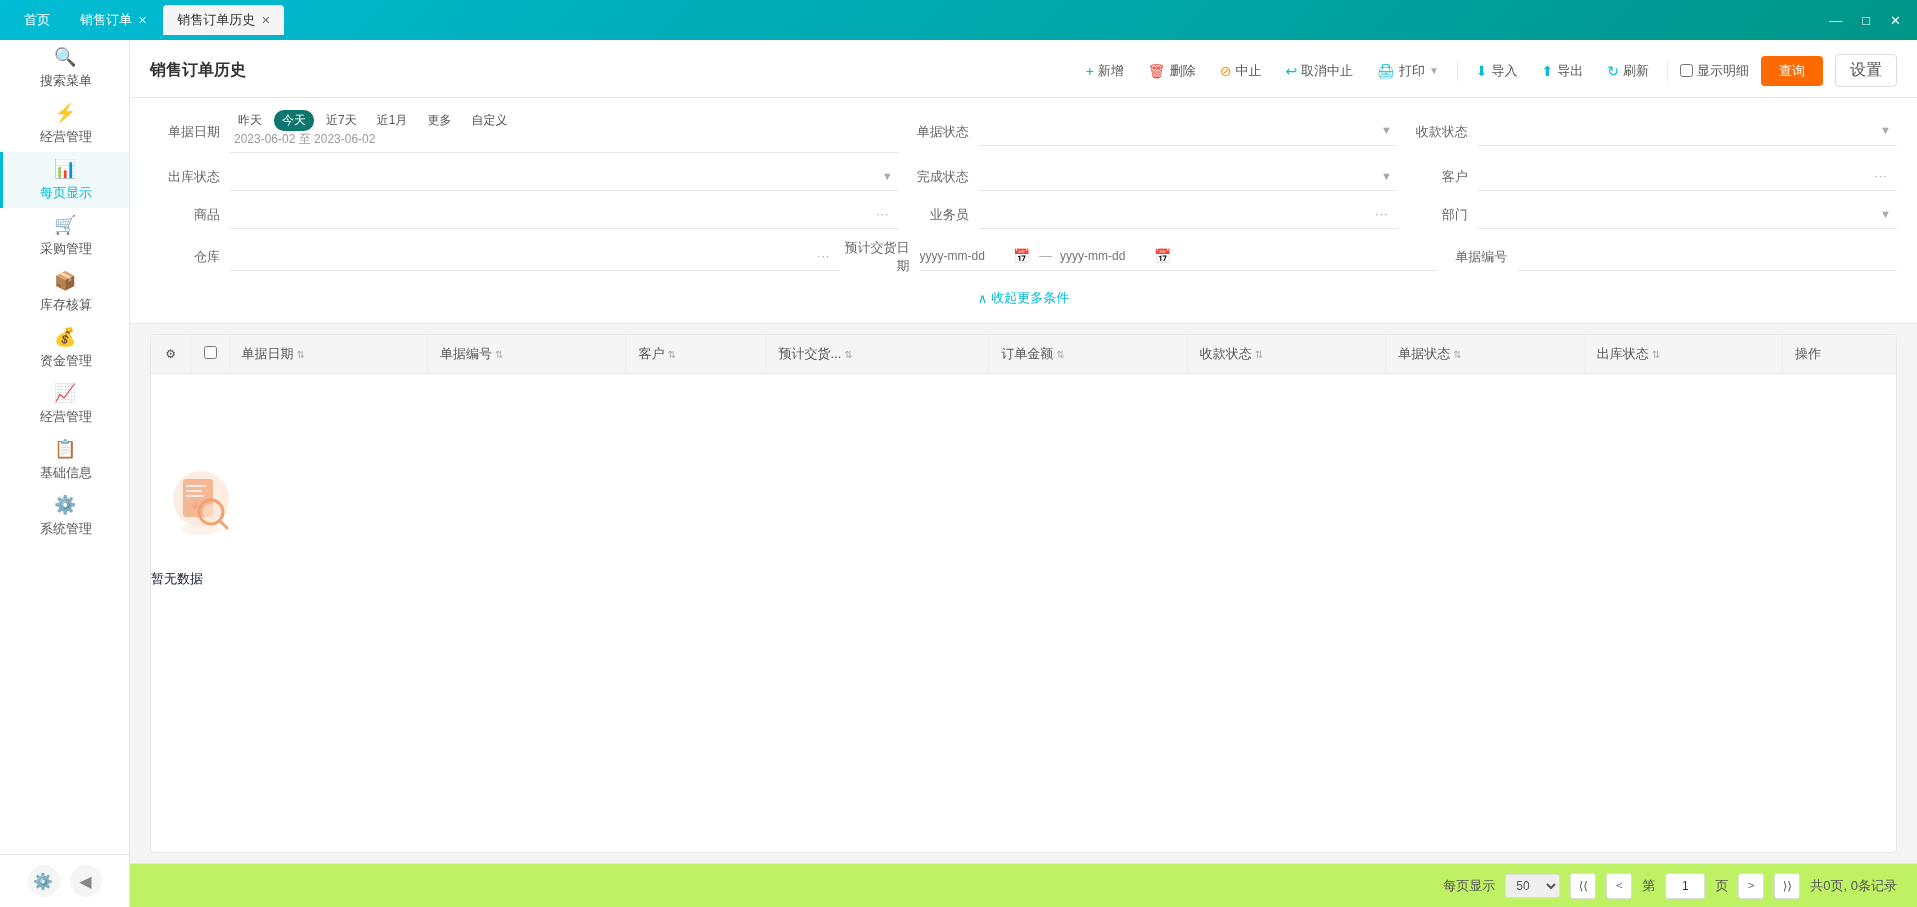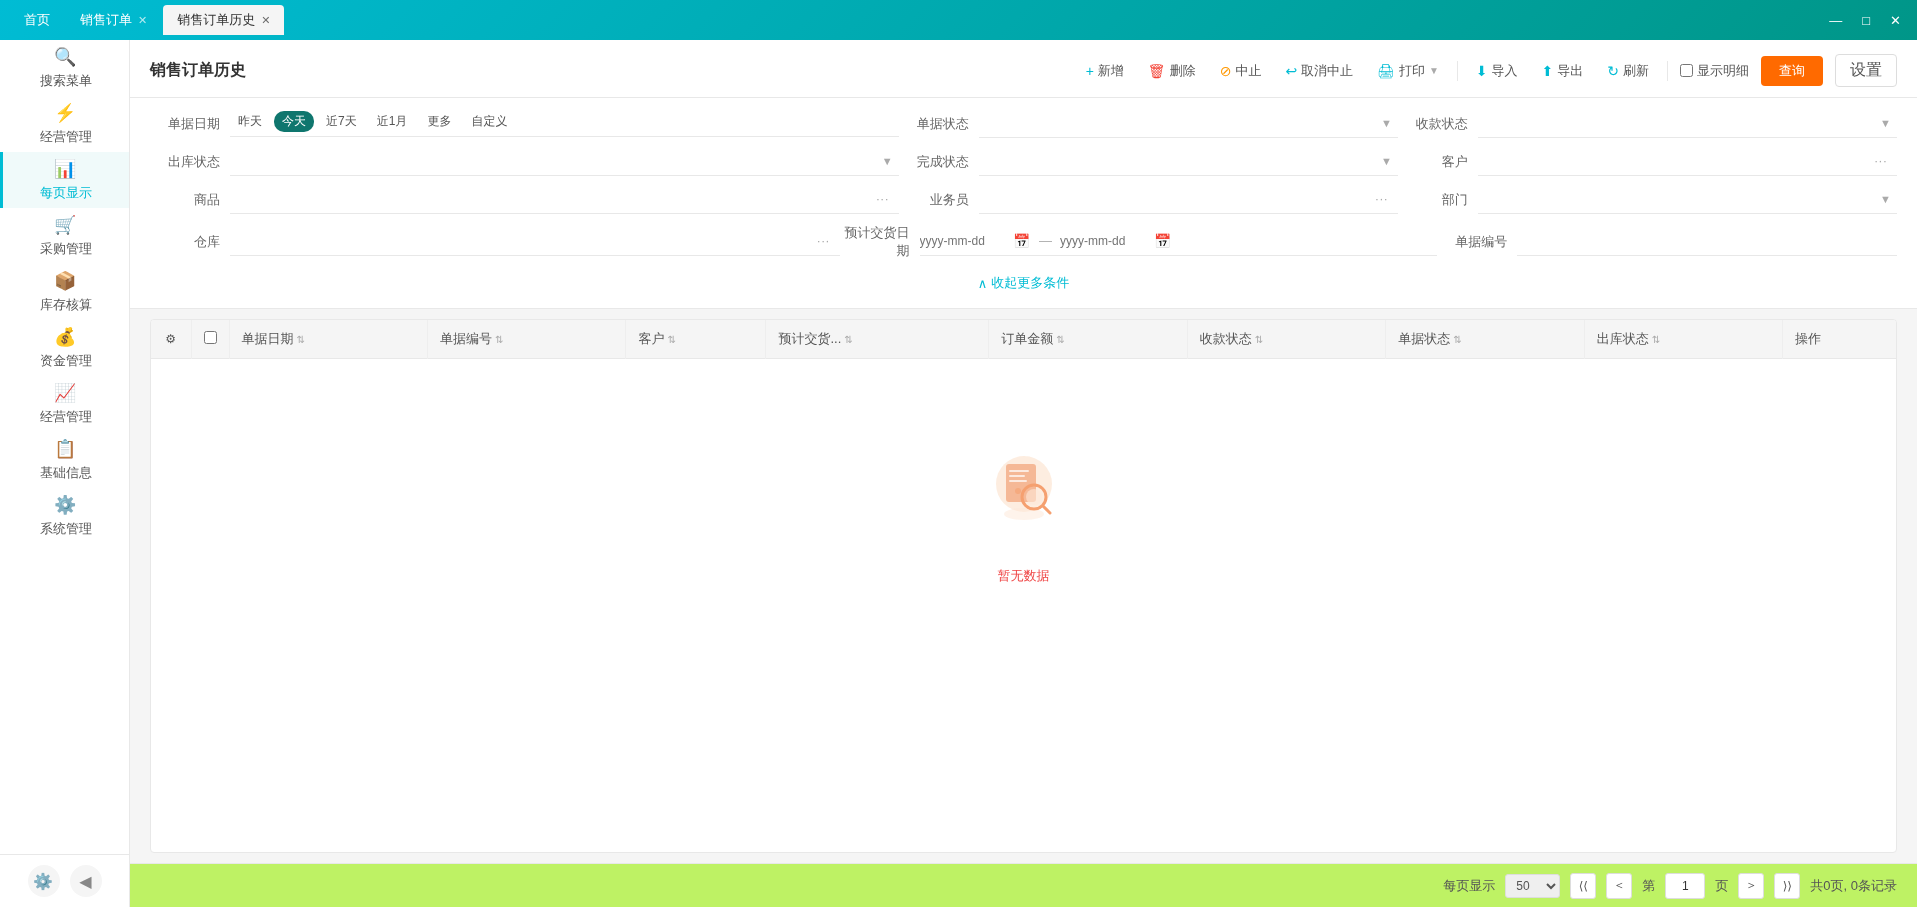--- a/index.html
+++ b/index.html
@@ -289,26 +289,25 @@
       border-right: 1px solid #eee;
     }
     th:last-child { border-right: none; }
     .th-sort { cursor: pointer; display: flex; align-items: center; gap: 3px; }
     .th-sort-icon { color: #aaa; font-size: 10px; }
     .th-gear { width: 40px; text-align: center; }
     .th-check { width: 36px; text-align: center; }
     .empty-state {
       display: flex;
       flex-direction: column;
-      align-items: center;
       justify-content: center;
       padding: 80px 0;
-      color: #ef4444;
+      color: #0f172a;
       font-size: 13px;
-      gap: 28px;
+      gap: 16px;
     }
     .empty-icon {
       width: 100px;
       height: 100px;
     }
 
     
     .footer {
       height: 44px;
       background: #bef264;
@@ -477,20 +476,21 @@
           <span class="filter-label">单据日期</span>
           <div style="display:flex;flex-direction:column;flex:1;border-bottom:1px solid #e8e8e8;padding-bottom:4px">
             <div class="date-chips">
               <span class="date-chip">昨天</span>
               <span class="date-chip active">今天</span>
               <span class="date-chip">近7天</span>
               <span class="date-chip">近1月</span>
               <span class="date-chip">更多</span>
               <span class="date-chip">自定义</span>
             </div>
+            <span class="date-range-text">2023-06-02 至 2023-06-02</span>
           </div>
         </div>
         <div class="filter-col" style="flex:1">
           <span class="filter-label">单据状态</span>
           <div class="filter-control">
             <div class="filter-select">
               <span style="color:#ccc"></span>
               <span class="filter-select-arrow">▼</span>
             </div>
           </div>

